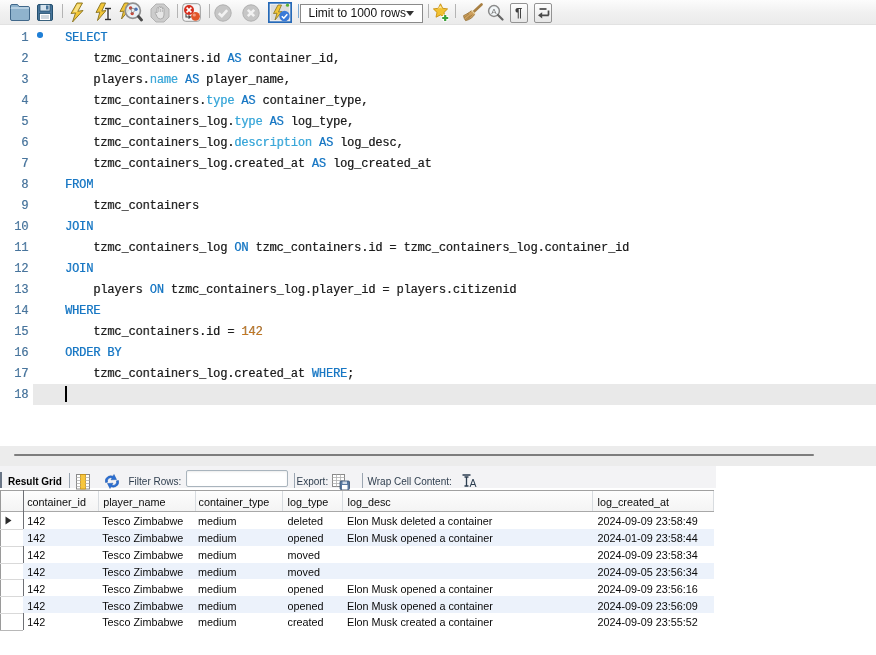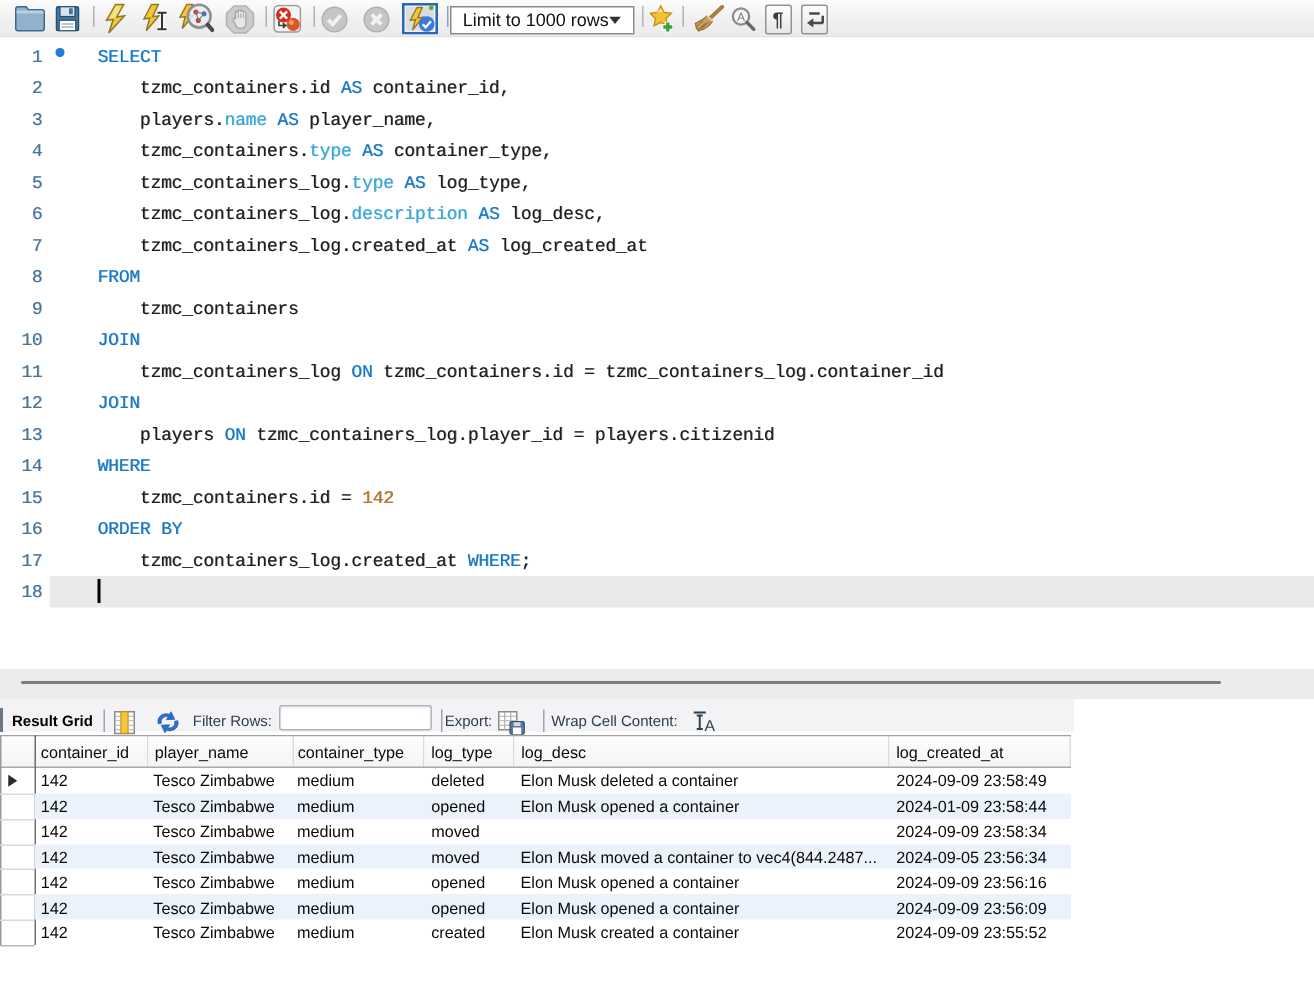--- a/index.html
+++ b/index.html
@@ -254,21 +254,20 @@
     <div class="cell" style="left:597.5px;top:20.06px">2024-01-09 23:58:44</div>
     <div class="cell" style="left:27.2px;top:36.92px">142</div>
     <div class="cell" style="left:102.2px;top:36.92px">Tesco Zimbabwe</div>
     <div class="cell" style="left:198px;top:36.92px">medium</div>
     <div class="cell" style="left:287.5px;top:36.92px">moved</div>
     <div class="cell" style="left:597.5px;top:36.92px">2024-09-09 23:58:34</div>
     <div class="cell" style="left:27.2px;top:53.78px">142</div>
     <div class="cell" style="left:102.2px;top:53.78px">Tesco Zimbabwe</div>
     <div class="cell" style="left:198px;top:53.78px">medium</div>
     <div class="cell" style="left:287.5px;top:53.78px">moved</div>
-    <div class="cell" style="left:347px;top:53.78px">Elon Musk moved a container to vec4(844.2487...</div>
     <div class="cell" style="left:597.5px;top:53.78px">2024-09-05 23:56:34</div>
     <div class="cell" style="left:27.2px;top:70.64px">142</div>
     <div class="cell" style="left:102.2px;top:70.64px">Tesco Zimbabwe</div>
     <div class="cell" style="left:198px;top:70.64px">medium</div>
     <div class="cell" style="left:287.5px;top:70.64px">opened</div>
     <div class="cell" style="left:347px;top:70.64px">Elon Musk opened a container</div>
     <div class="cell" style="left:597.5px;top:70.64px">2024-09-09 23:56:16</div>
     <div class="cell" style="left:27.2px;top:87.5px">142</div>
     <div class="cell" style="left:102.2px;top:87.5px">Tesco Zimbabwe</div>
     <div class="cell" style="left:198px;top:87.5px">medium</div>

